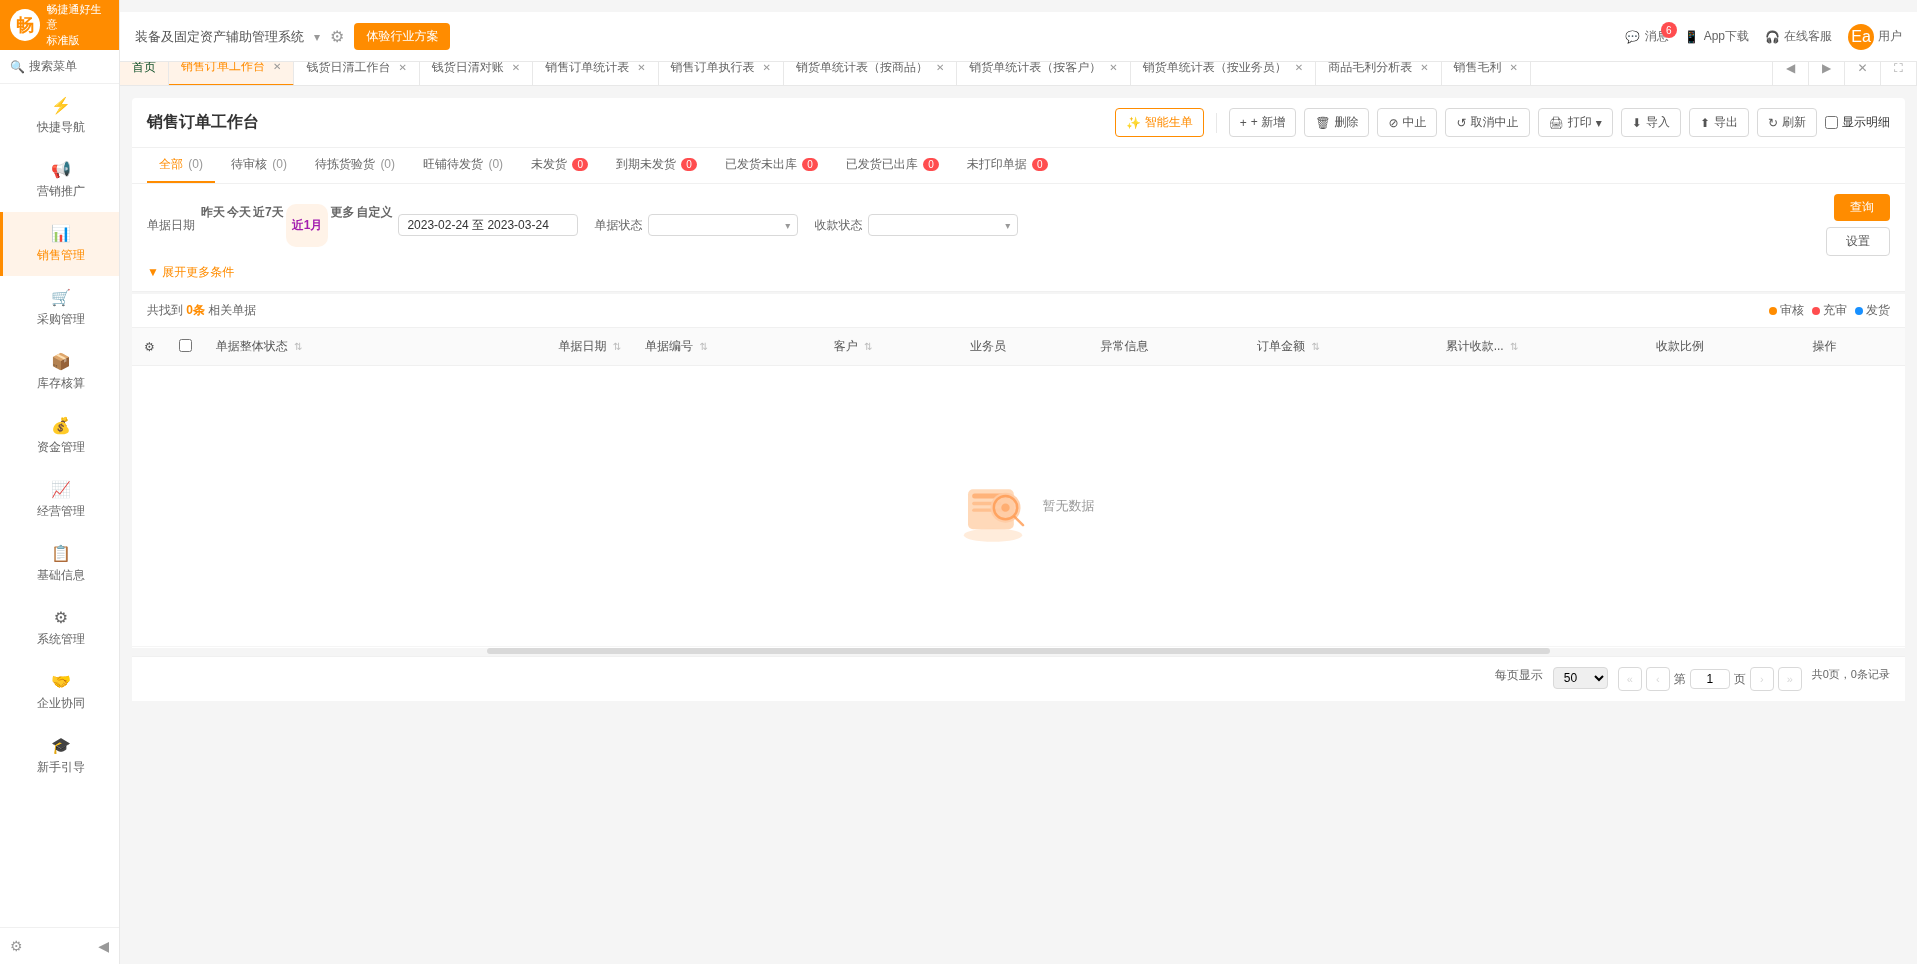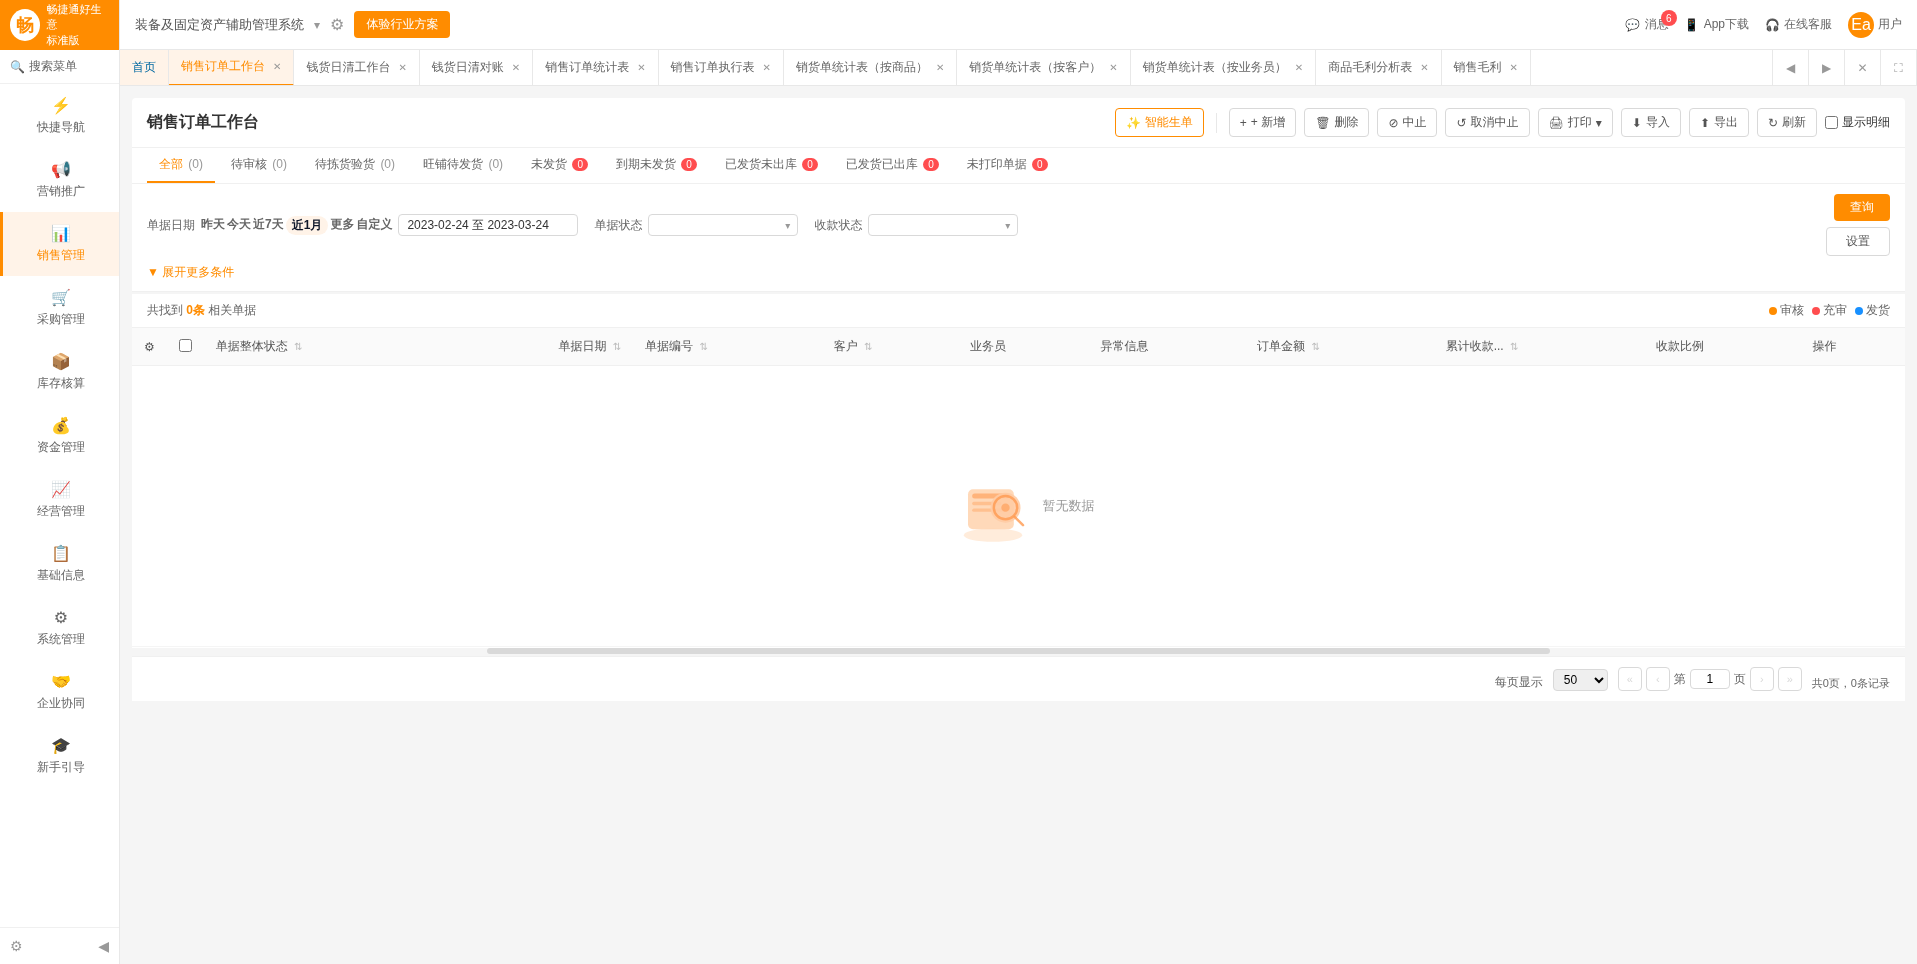--- a/index.html
+++ b/index.html
@@ -11,37 +11,37 @@
     .sidebar-logo-icon { width: 32px; height: 32px; background: #fff; border-radius: 50%; display: flex; align-items: center; justify-content: center; color: #ff8c00; font-size: 18px; font-weight: bold; }
     .sidebar-logo-text { color: #fff; font-size: 11px; line-height: 1.4; }
     .sidebar-search { padding: 8px 10px; border-bottom: 1px solid #f0f0f0; display: flex; align-items: center; gap: 4px; cursor: pointer; color: #666; font-size: 12px; }
     .sidebar-nav-item { display: flex; flex-direction: column; align-items: center; justify-content: center; padding: 12px 8px; cursor: pointer; color: #666; font-size: 12px; gap: 4px; border-left: 3px solid transparent; }
     .sidebar-nav-item.active { background: #fff3e8; color: #ff8c00; border-left: 3px solid #ff8c00; }
     .sidebar-nav-item .nav-icon { font-size: 16px; }
     .sidebar-bottom { margin-top: auto; padding: 10px; display: flex; justify-content: space-between; border-top: 1px solid #f0f0f0; }
     .sidebar-bottom-btn { cursor: pointer; color: #999; font-size: 14px; }
 
     
-    .header { position: fixed; left: 120px; right: 0; top: 0; height: 50px; background: #fff; border-bottom: 1px solid #e8e8e8; display: flex; align-items: center; padding: 0 15px; z-index: 99; justify-content: space-between; }
+    .header { position: fixed; left: 120px; right: 0; top: 12px; height: 50px; background: #fff; border-bottom: 1px solid #e8e8e8; display: flex; align-items: center; padding: 0 15px; z-index: 99; justify-content: space-between; }
     .header-left { display: flex; align-items: center; gap: 10px; }
     .header-system-name { font-size: 13px; color: #555; }
     .header-dropdown { cursor: pointer; color: #999; }
     .header-settings { cursor: pointer; color: #999; font-size: 16px; }
     .header-trial-btn { background: #ff8c00; color: #fff; border: none; padding: 5px 12px; border-radius: 4px; cursor: pointer; font-size: 12px; }
     .header-right { display: flex; align-items: center; gap: 16px; color: #666; font-size: 12px; }
     .header-right-item { display: flex; align-items: center; gap: 4px; cursor: pointer; position: relative; }
     .badge { position: absolute; top: -6px; right: -8px; background: #ff4d4f; color: #fff; border-radius: 50%; width: 16px; height: 16px; display: flex; align-items: center; justify-content: center; font-size: 10px; }
     .header-user { display: flex; align-items: center; gap: 4px; cursor: pointer; }
     .avatar { width: 26px; height: 26px; background: #ff8c00; border-radius: 50%; display: flex; align-items: center; justify-content: center; color: #fff; font-size: 16px; }
 
     
     .tab-bar { position: fixed; left: 120px; right: 0; top: 50px; height: 36px; background: #fff; border-bottom: 1px solid #e8e8e8; display: flex; align-items: center; z-index: 98; overflow: hidden; }
     .tab-item { height: 36px; padding: 0 12px; display: flex; align-items: center; gap: 6px; cursor: pointer; color: #666; font-size: 12px; border-right: 1px solid #e8e8e8; white-space: nowrap; flex-shrink: 0; }
     .tab-item.active { background: #fff3e8; color: #ff8c00; border-bottom: 2px solid #ff8c00; }
-    .tab-item.home { color: #0369a1; background: #fff3e8; }
+    .tab-item.home { color: #14532d; background: #fff3e8; }
     .tab-close { font-size: 10px; color: #999; cursor: pointer; margin-left: 2px; }
     .tab-bar-controls { margin-left: auto; display: flex; align-items: center; border-left: 1px solid #e8e8e8; }
     .tab-bar-btn { width: 36px; height: 36px; display: flex; align-items: center; justify-content: center; cursor: pointer; color: #999; border-right: 1px solid #e8e8e8; }
 
     
     .main { margin-left: 120px; padding-top: 86px; min-height: 964px; background: #f5f5f5; }
     .content-area { padding: 12px 12px 0 12px; }
 
     
     .page-title-bar { background: #fff; padding: 10px 15px; border-radius: 4px 4px 0 0; display: flex; align-items: center; justify-content: space-between; border-bottom: 1px solid #f0f0f0; }
@@ -57,21 +57,21 @@
     .sub-tab.active { color: #ff8c00; border-bottom: 2px solid #ff8c00; }
     .sub-tab .count-badge { background: #ff4d4f; color: #fff; border-radius: 10px; padding: 1px 5px; font-size: 10px; margin-left: 2px; }
     .sub-tab .count-zero { color: #999; margin-left: 2px; }
 
     
     .filter-area { background: #fff; padding: 10px 15px; border-bottom: 1px solid #f0f0f0; }
     .filter-item { display: flex; align-items: center; gap: 6px; }
     .filter-label { color: #666; font-size: 12px; white-space: nowrap; }
     .filter-date-links { display: flex; gap: 2px; font-weight: bold; }
     .filter-date-link { color: #666; cursor: pointer; font-size: 12px; }
-    .filter-date-link.active { color: #0f172a; background: #fff3e8; padding: 1px 6px; border-radius: 10px; }
+    .filter-date-link.active { color: #a21caf; background: #fff3e8; padding: 13px 6px; border-radius: 10px; }
     .filter-date-input { border: 1px solid #d9d9d9; border-radius: 4px; padding: 3px 8px; font-size: 12px; color: #333; min-width: 180px; }
     .filter-select { border: 1px solid #d9d9d9; border-radius: 4px; padding: 3px 8px; font-size: 12px; color: #333; min-width: 150px; background: #fff; appearance: none; cursor: pointer; }
     .select-wrapper { position: relative; }
     .select-wrapper::after { content: '▾'; position: absolute; right: 8px; top: 50%; transform: translateY(-50%); color: #999; pointer-events: none; font-size: 10px; }
     .expand-btn { color: #ff8c00; cursor: pointer; display: flex; align-items: center; gap: 4px; font-size: 12px; }
 
     
     .table-area { background: #fff; margin-top: 2px; }
     .table-info-bar { padding: 8px 15px; display: flex; align-items: center; justify-content: space-between; border-bottom: 1px solid #f0f0f0; }
     .table-info-text { font-size: 12px; color: #666; }
@@ -87,21 +87,21 @@
     .data-table { width: 100%; border-collapse: collapse; }
     .data-table th { background: #fafafa; padding: 10px 12px; text-align: left; font-size: 12px; color: #555; font-weight: normal; border-bottom: 1px solid #f0f0f0; white-space: nowrap; }
     .data-table th .sort-icon { color: #bbb; margin-left: 3px; font-size: 10px; }
     .data-table td { padding: 10px 12px; font-size: 12px; color: #333; border-bottom: 1px solid #f5f5f5; }
     .checkbox-col { width: 30px; text-align: center; }
     .settings-col { width: 30px; text-align: center; cursor: pointer; color: #999; }
     .empty-state { display: flex; align-items: center; justify-content: center; padding: 80px 0; }
     .empty-text { color: #999; font-size: 13px; }
 
     
-    .table-footer { padding: 10px 15px; display: flex; align-items: flex-end; justify-content: flex-end; gap: 10px; border-top: 1px solid #f0f0f0; background: #fff; }
+    .table-footer { padding: 10px 15px; display: flex; align-items: flex-start; justify-content: flex-end; gap: 10px; border-top: 1px solid #f0f0f0; background: #fff; }
     .page-size-label { color: #666; font-size: 12px; }
     .page-size-select { border: 1px solid #d9d9d9; border-radius: 4px; padding: 2px 6px; font-size: 12px; }
     .page-nav { display: flex; align-items: center; gap: 4px; }
     .page-nav-btn { width: 24px; height: 24px; display: flex; align-items: center; justify-content: center; border: 1px solid #d9d9d9; border-radius: 4px; cursor: pointer; color: #666; font-size: 11px; background: #fff; }
     .page-nav-btn.disabled { color: #d9d9d9; cursor: not-allowed; }
     .page-input { width: 40px; border: 1px solid #d9d9d9; border-radius: 4px; padding: 2px 4px; text-align: center; font-size: 12px; }
     .page-info { color: #666; font-size: 11px; }
 
     
     .scroll-area { overflow-x: auto; }

